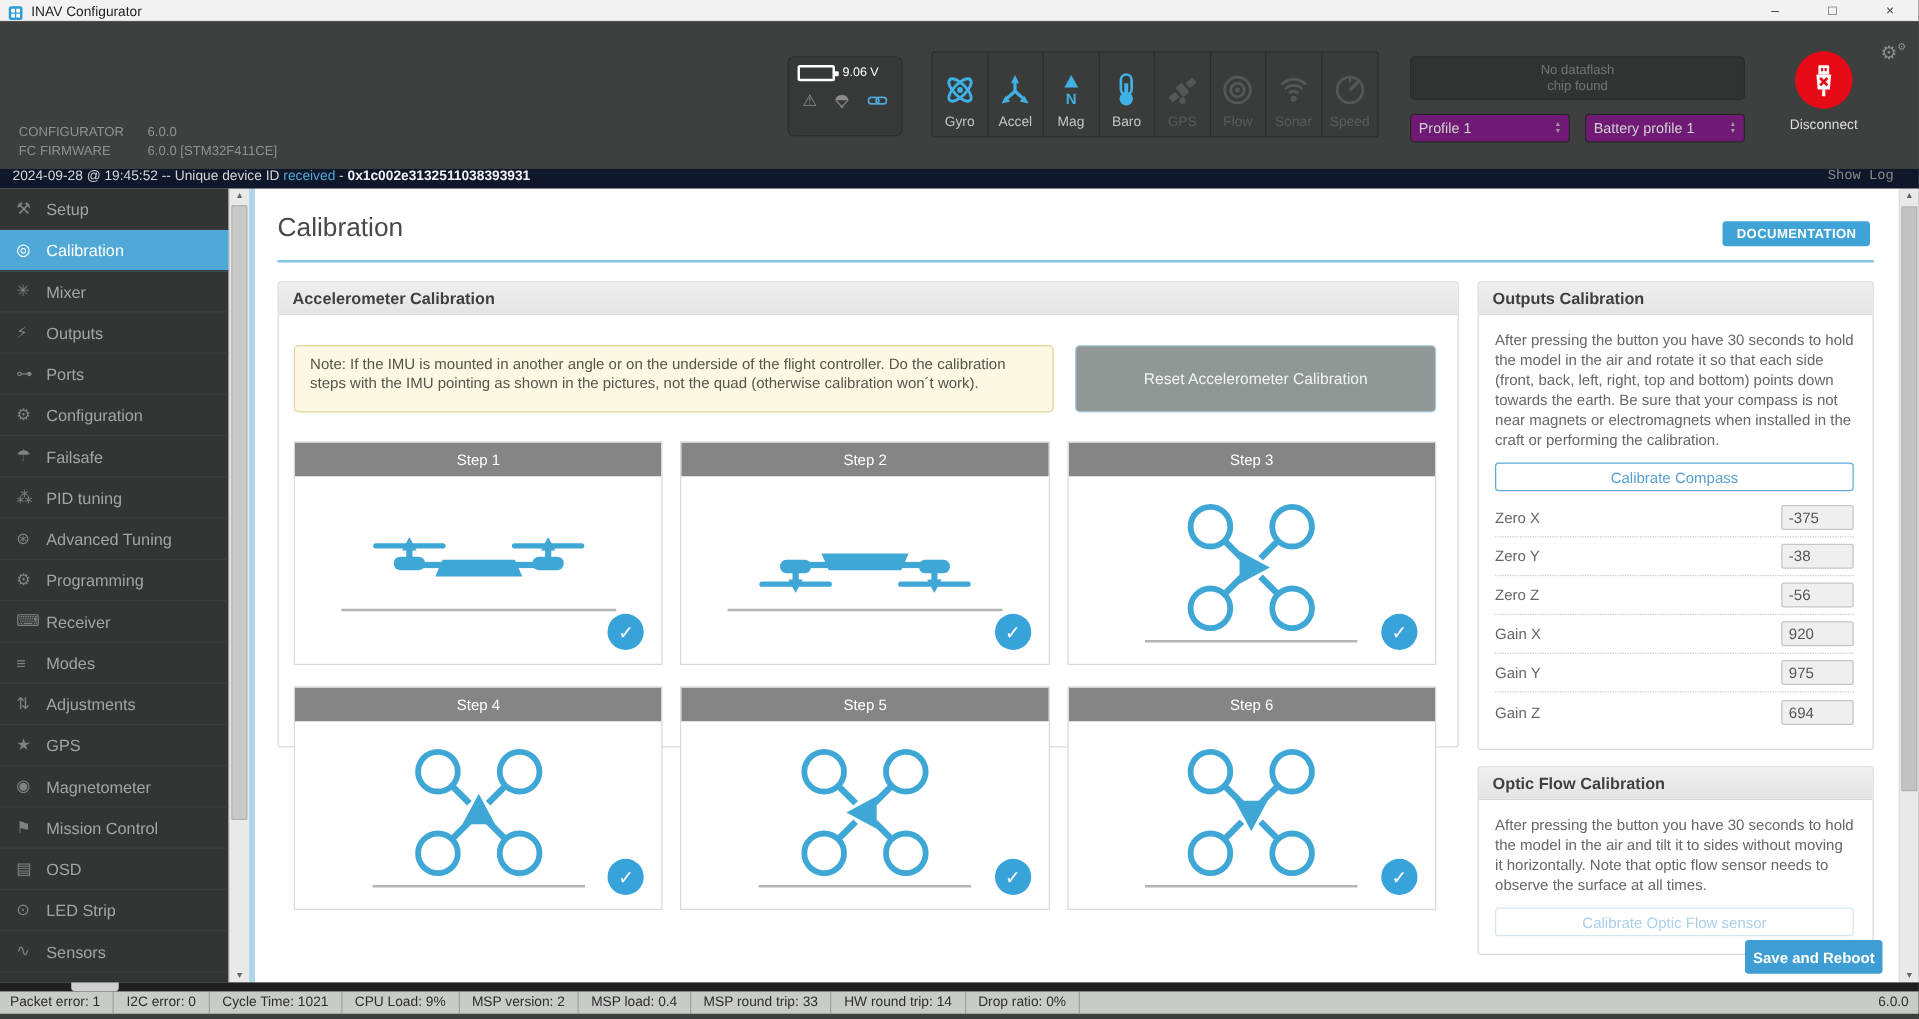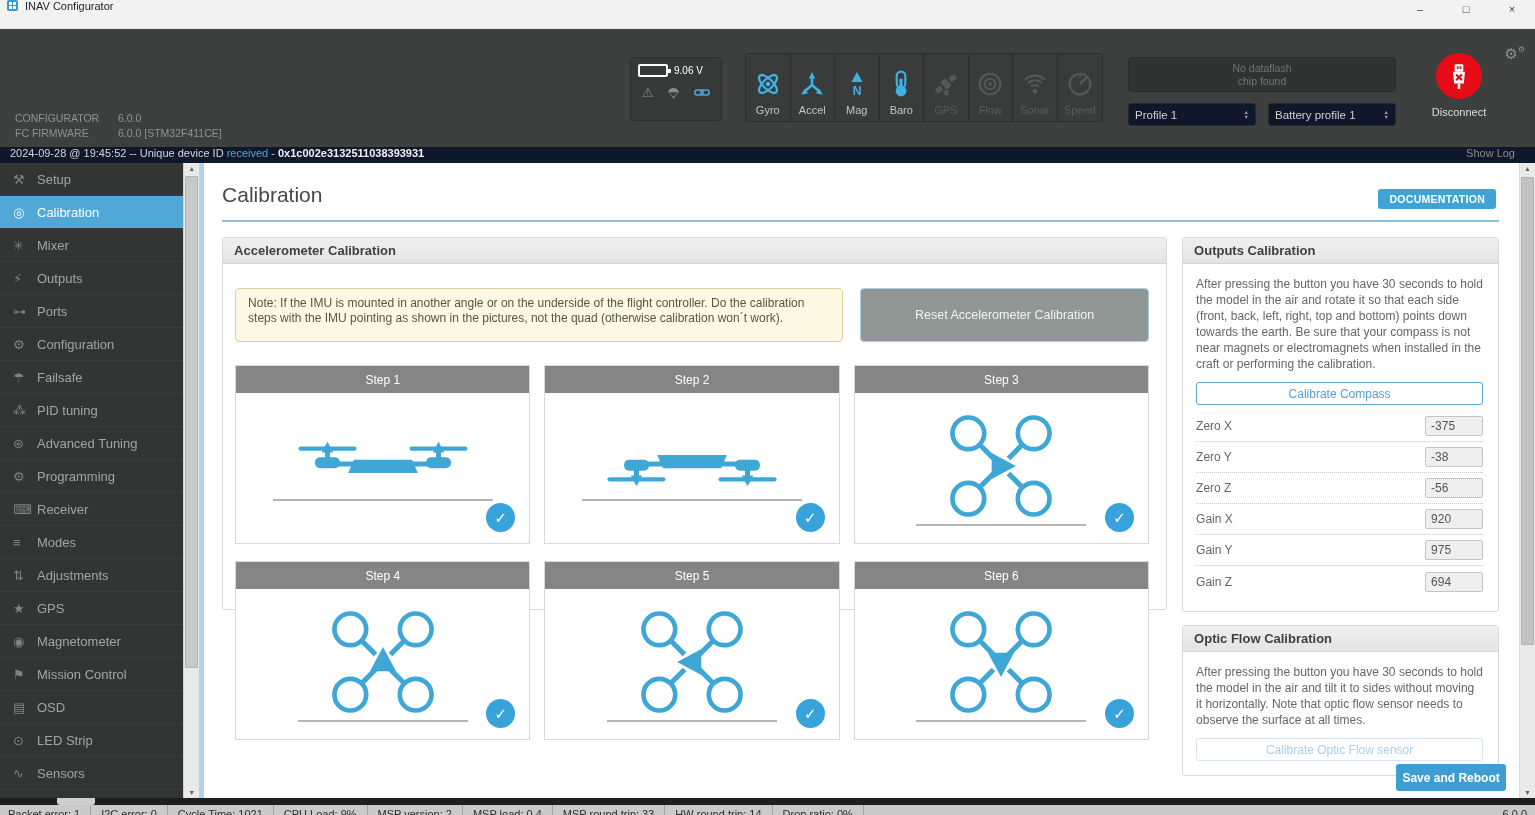--- a/index.html
+++ b/index.html
@@ -1,19 +1,19 @@
 <!DOCTYPE html>
 <html><head>
 <meta charset="utf-8">
 <style>
   * { margin:0; padding:0; box-sizing:border-box; }
   html,body { width:1535px; height:815px; overflow:hidden; font-family:"Liberation Sans","DejaVu Sans",sans-serif; background:#3e403f; }
 
   
-  .titlebar { height:29px; background:#f2f2f2; display:flex; align-items:flex-start; border-bottom:1px solid #e3e3e3; position:relative; }
+  .titlebar { height:17px; background:#f2f2f2; display:flex; align-items:flex-end; border-bottom:1px solid #e3e3e3; position:relative; }
   .app-icon { width:11px; height:11px; margin:0 7px 0 7px; background:#2f9bd6; border-radius:2px; position:relative; }
   .app-icon::after { content:""; position:absolute; left:2px; top:2px; width:7px; height:7px;
     background:
       linear-gradient(#fff,#fff) 0 0/3px 3px no-repeat,
       linear-gradient(#fff,#fff) 100% 0/3px 3px no-repeat,
       linear-gradient(#fff,#fff) 0 100%/3px 3px no-repeat,
       linear-gradient(#fff,#fff) 100% 100%/3px 3px no-repeat; }
   .title-text { font-size:11px; color:#1f1f1f; }
   .win-controls { position:absolute; right:0; top:0; height:17px; display:flex; }
   .win-btn { width:46px; height:17px; display:flex; align-items:center; justify-content:center; font-size:11px; color:#3c3c3c; cursor:default; }
@@ -37,33 +37,33 @@
   .sensor-cell { width:44.5px; display:flex; flex-direction:column; align-items:center; justify-content:flex-end; padding-bottom:5px; border-right:1px solid #2c2e2d; }
   .sensor-cell:last-child { border-right:none; }
   .sensor-cell .s-icon { height:40px; display:flex; align-items:center; justify-content:center; }
   .sensor-cell .s-label { font-size:11px; color:#c4c6c5; }
   .sensor-cell.active .s-icon svg { color:#3fb1e3; }
   .sensor-cell.inactive .s-icon svg { color:#565858; }
   .sensor-cell.inactive .s-label { color:#5a5c5b; }
 
   .dataflash-box { position:absolute; left:1128px; top:28px; width:268px; height:35px; background:#313332; border:1px solid #2a2c2b; border-radius:4px; color:#737575; font-size:10.5px; line-height:12.5px; display:flex; flex-direction:column; align-items:center; justify-content:center; }
   .selects { position:absolute; left:1128px; top:74px; display:flex; gap:12px; }
-  .select { width:128px; height:23px; background:#0f172a; border:1px solid #262827; border-radius:3px; display:flex; align-items:center; padding:0 6px; color:#cfd1d0; font-size:11.5px; }
+  .select { width:128px; height:23px; background:#701a75; border:1px solid #262827; border-radius:3px; display:flex; align-items:center; padding:0 6px; color:#cfd1d0; font-size:11.5px; }
   .sel-arrows { margin-left:auto; display:flex; flex-direction:column; line-height:5px; font-size:5.5px; color:#9a9c9b; }
   .disconnect { position:absolute; left:1426px; top:24px; width:66px; display:flex; flex-direction:column; align-items:center; }
   .disc-circle { width:46px; height:46px; border-radius:50%; background:#e60b17; display:flex; align-items:center; justify-content:center; }
   .disc-label { margin-top:7px; color:#dddddd; font-size:11px; }
   .gear-wrap { position:absolute; right:10px; top:16px; color:#8d8f8e; font-size:15px; }
   .gear-wrap .gear-small { font-size:8px; vertical-align:top; }
 
   
   .logbar { height:16px; background:#0f172a; display:flex; align-items:flex-start; padding:0 20px 0 10px; font-size:11px; color:#d6d6d6; }
   .logbar .log-received { color:#4fa8d8; }
   .logbar .log-id { font-weight:bold; color:#f0f0f0; }
-  .logbar .show-log { margin-left:auto; color:#8a8a8a; }
+  .logbar .show-log { margin-left:auto; color:#8a8a8a;font-family:Liberation Mono, monospace; }
 
   
   .app-body { height:635px; display:flex; position:relative; background:#fff; }
   .sidebar { width:184px; background:#333535; display:flex; flex-direction:column; }
   .side-item { height:33px; display:flex; align-items:center; padding-left:13px; border-bottom:1px solid #3c3e3e; color:#a2a5a5; font-size:13px; cursor:default; }
   .side-item .side-icon { width:24px; color:#808383; font-size:13px; }
   .side-item.active { background:#4fa8d5; color:#fff; }
   .side-item.active .side-icon { color:#fff; }
 
   .vscroll { width:16px; background:#e9e9e9; border-left:1px solid #d2d2d2; position:relative; }

